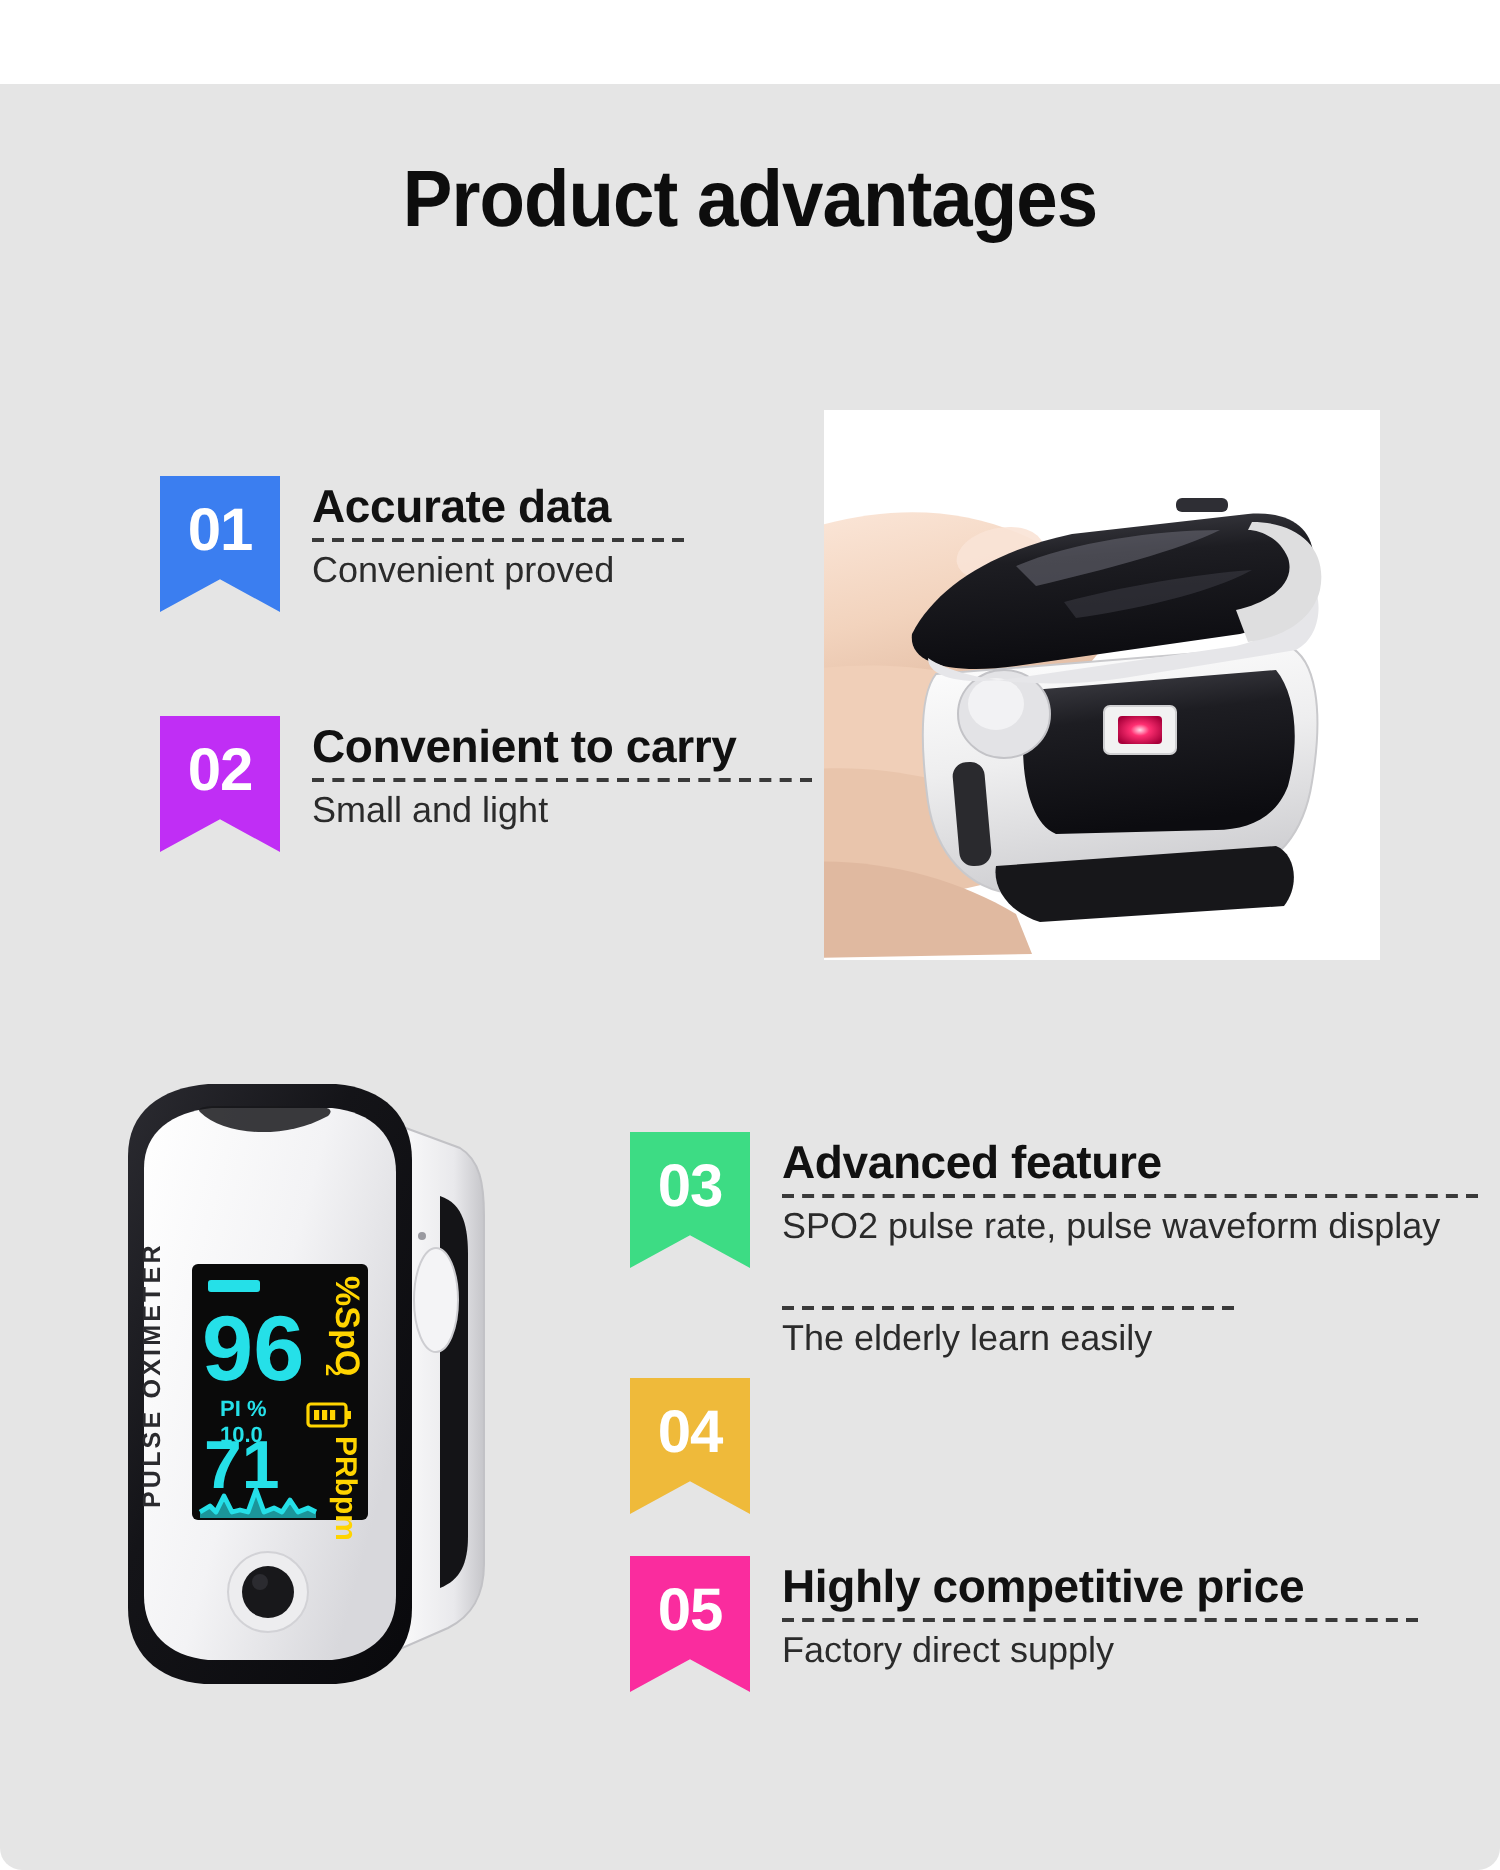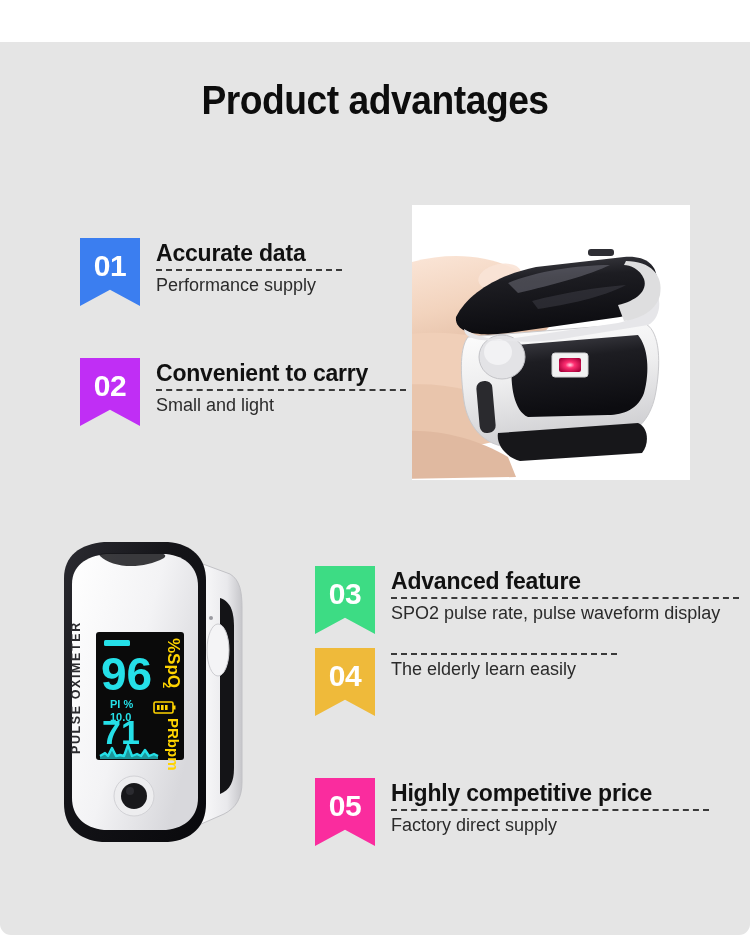--- a/index.html
+++ b/index.html
@@ -126,21 +126,21 @@
 
   <div class="page-title">Product advantages</div>
 
   <div class="feature" style="left:44px; top:238px;">
     <div class="ribbon" style="background:#3b7ef0;">
       <span class="ribbon-num">01</span>
     </div>
     <div class="feature-text">
       <div class="feature-title">Accurate data</div>
       <div class="feature-rule" style="width:186px;"></div>
-      <div class="feature-sub">Performance supply</div>
+      <div class="feature-sub">Convenient proved</div>
     </div>
   </div>
 
   <div class="feature" style="left:44px; top:358px;">
     <div class="ribbon" style="background:#c02ef5;">
       <span class="ribbon-num">02</span>
     </div>
     <div class="feature-text">
       <div class="feature-title">Convenient to carry</div>
       <div class="feature-rule" style="width:250px;"></div>
@@ -153,21 +153,21 @@
       <span class="ribbon-num">03</span>
     </div>
     <div class="feature-text">
       <div class="feature-title">Advanced feature</div>
       <div class="feature-rule" style="width:348px;"></div>
       <div class="feature-sub">SPO2 pulse rate, pulse waveform display</div>
     </div>
   </div>
 
   <div class="feature" style="left:279px; top:648px;">
-    <div class="ribbon" style="background:#efba3a;">
+    <div class="ribbon" style="background:#efba3a;margin-top:41px;">
       <span class="ribbon-num">04</span>
     </div>
     <div class="feature-text">
       <div class="feature-rule" style="width:226px;"></div>
       <div class="feature-sub">The elderly learn easily</div>
     </div>
   </div>
 
   <div class="feature" style="left:279px; top:778px;">
     <div class="ribbon" style="background:#fa2c9e;">

